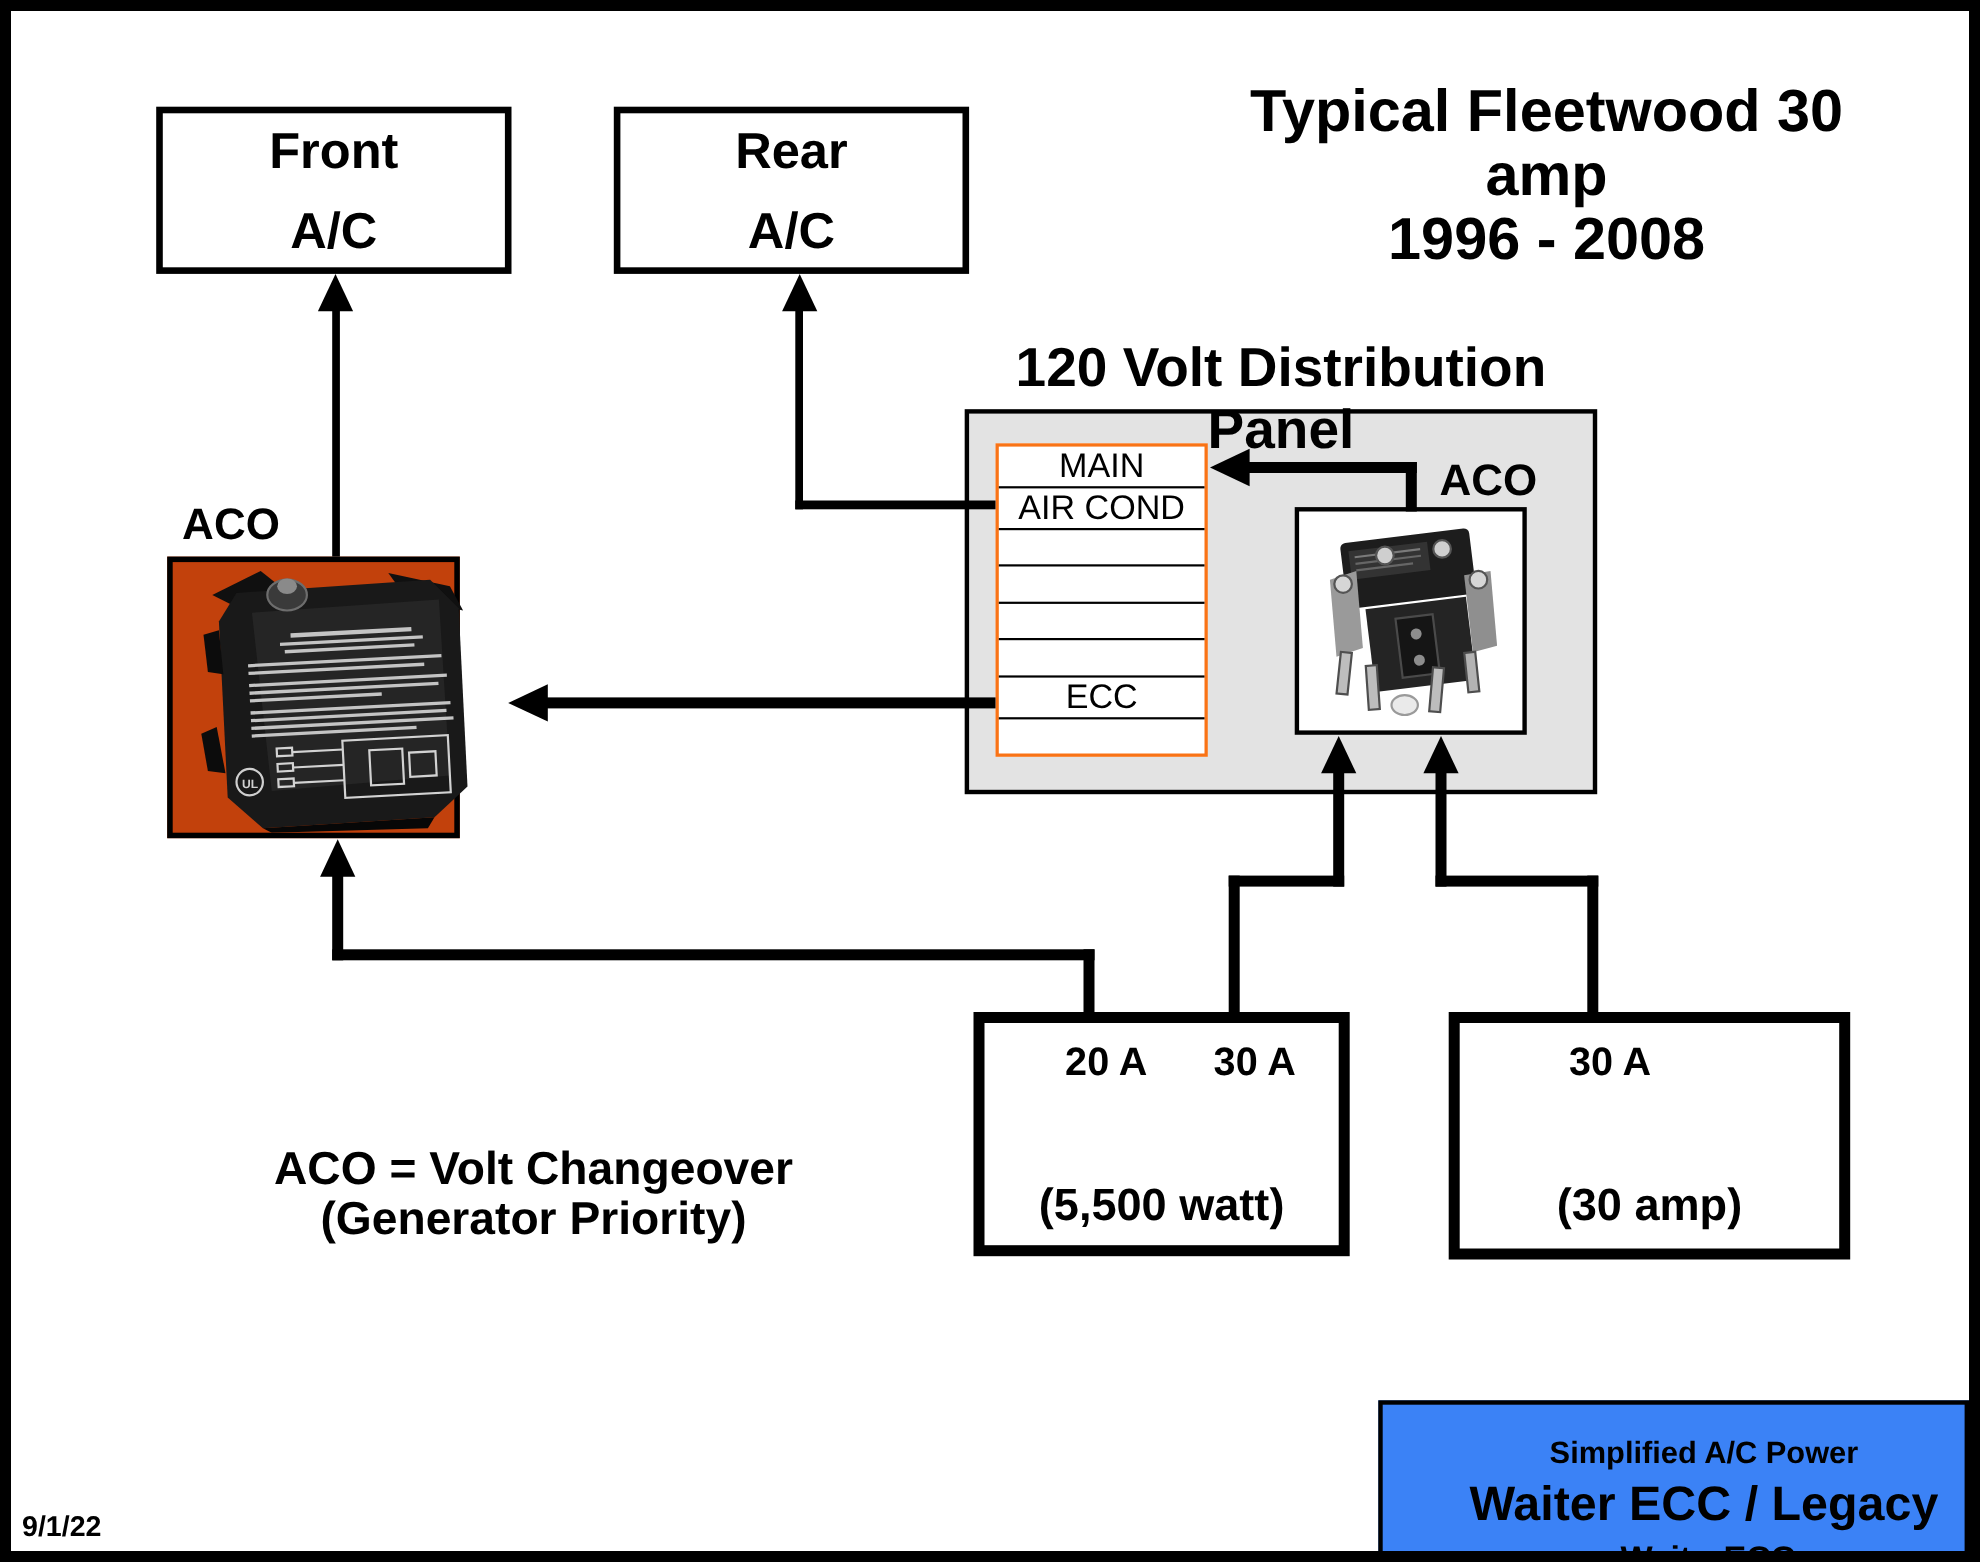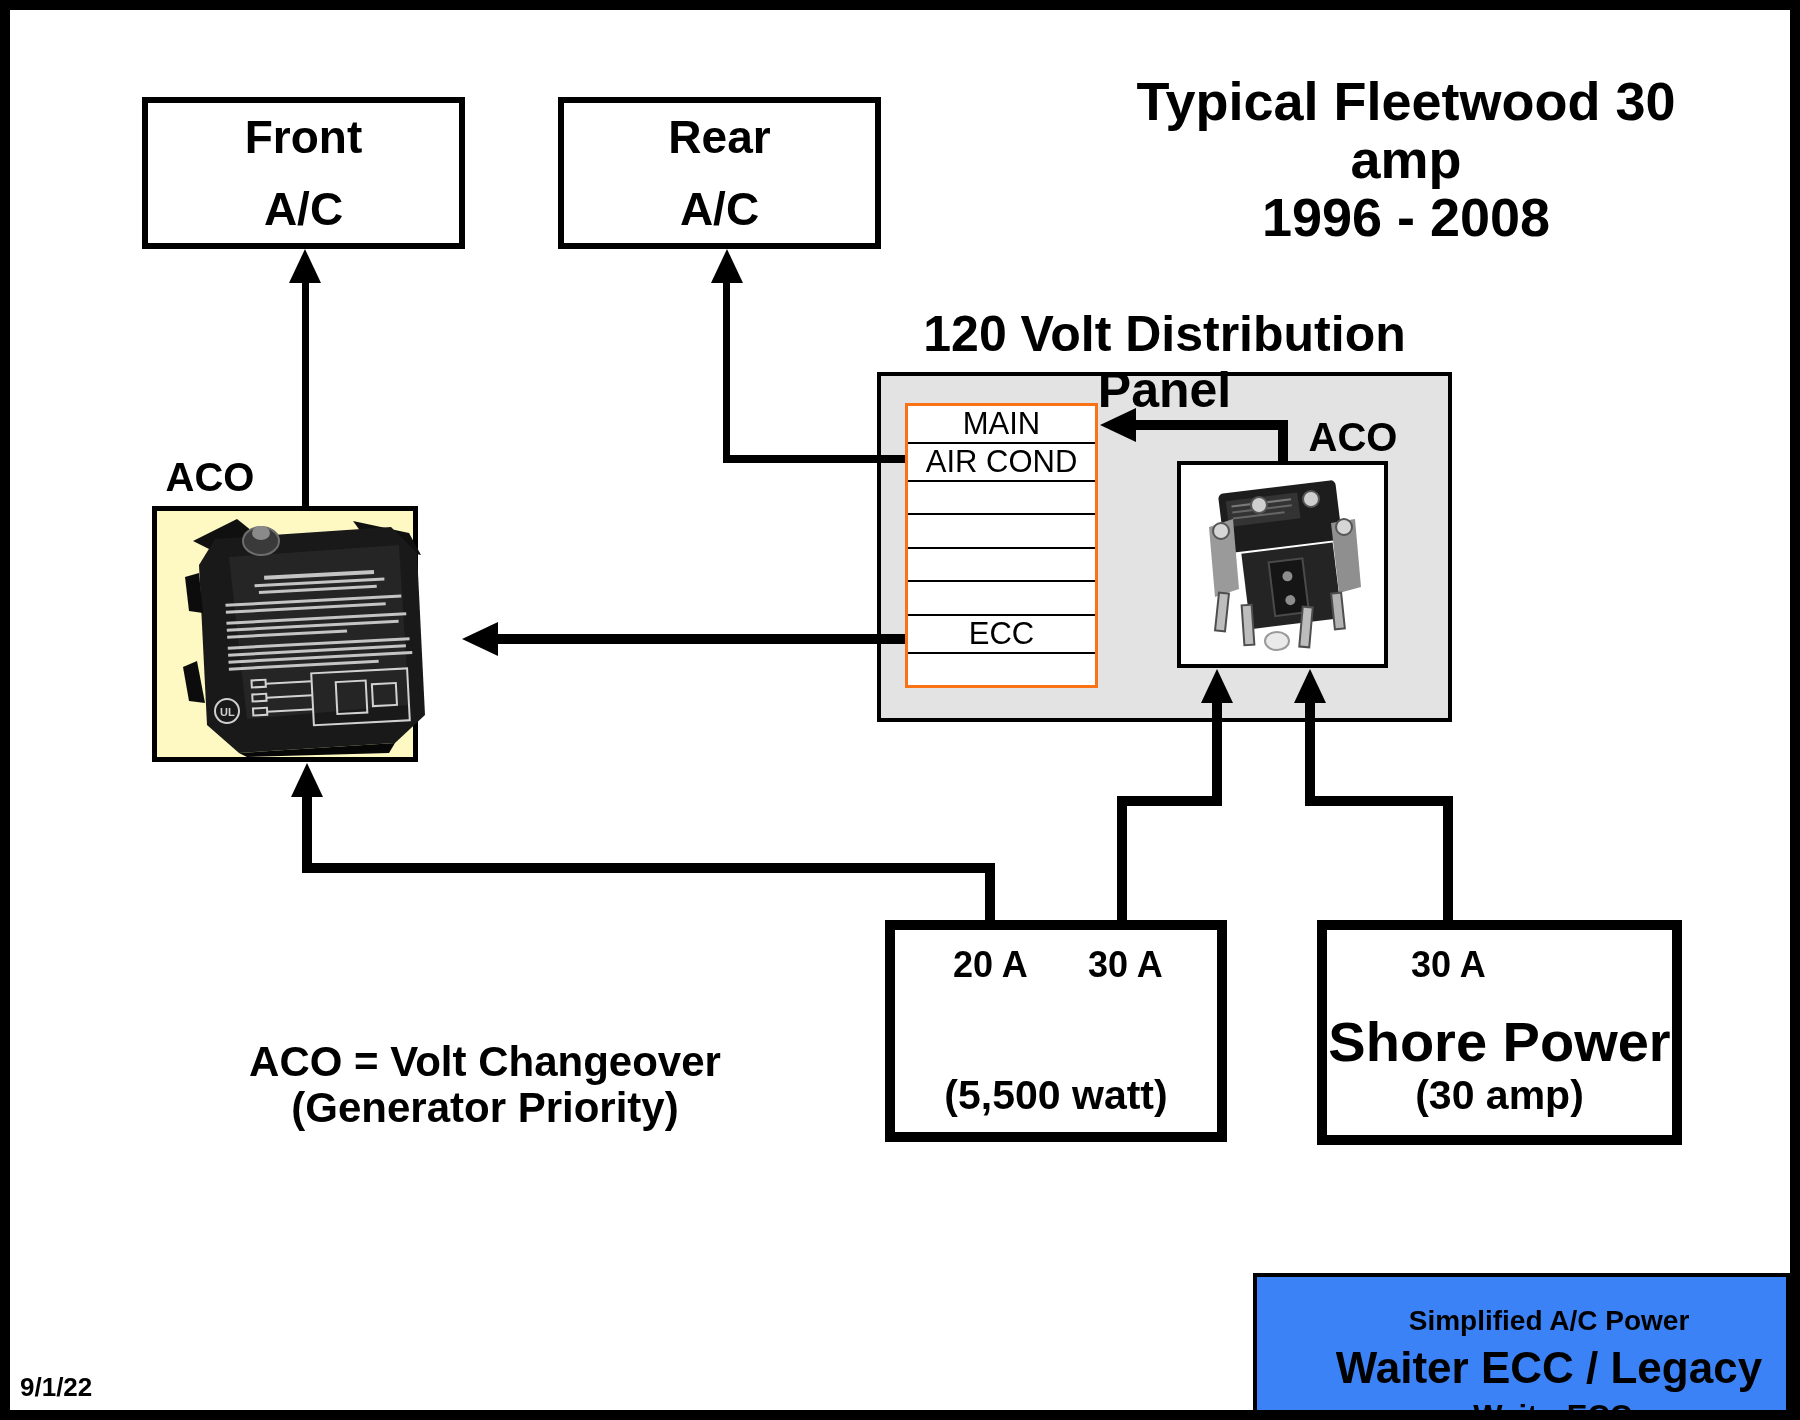--- a/index.html
+++ b/index.html
@@ -27,37 +27,37 @@
   .panel{position:absolute;left:877px;top:372px;width:575px;height:350px;
     background:#e3e3e3;border:4px solid #000;box-sizing:border-box;z-index:1;}
   .btable{position:absolute;left:905px;top:403px;width:193px;height:285px;background:#fff;
     border:3px solid #f97316;box-sizing:border-box;display:flex;flex-direction:column;z-index:6;}
   .btable .row{flex:1;border-bottom:2px solid #000;display:flex;align-items:center;justify-content:center;
     font-size:31px;font-weight:normal;}
   .btable .row:last-child{border-bottom:none;}
   .aco-lbl{position:absolute;width:130px;text-align:center;font-weight:bold;font-size:40px;line-height:46px;z-index:8;}
   .photo-box{position:absolute;left:1177px;top:461px;width:211px;height:207px;background:#fff;
     border:4px solid #000;box-sizing:border-box;z-index:6;}
-  .device-box{position:absolute;left:152px;top:506px;width:266px;height:256px;background:#fef9c3;
+  .device-box{position:absolute;left:152px;top:506px;width:266px;height:256px;background:#c2410c;
     border:5px solid #000;box-sizing:border-box;z-index:6;}
   .legend{position:absolute;left:235px;top:1039px;width:500px;text-align:center;
     font-weight:bold;font-size:42px;line-height:46px;z-index:5;}
   .footer-box{position:absolute;left:1253px;top:1273px;width:537px;height:180px;border:4px solid #000;
     box-sizing:border-box;background:#3b82f6;z-index:5;padding-left:55px;}
   .footer-box .fl{position:absolute;left:55px;right:0;text-align:center;}
   .date{position:absolute;left:20px;top:1372px;font-weight:bold;font-size:26px;z-index:5;}
 
   
   .wire{position:absolute;background:#000;z-index:20;}
   .arrow-up{position:absolute;width:0;height:0;border-left:16px solid transparent;
     border-right:16px solid transparent;border-bottom:34px solid #000;z-index:21;}
   .arrow-left{position:absolute;width:0;height:0;border-top:17px solid transparent;
     border-bottom:17px solid transparent;border-right:36px solid #000;z-index:21;}
 
-  .gen-breaker{position:absolute;top:14px;width:90px;text-align:left;font-weight:bold;
+  .gen-breaker{position:absolute;top:14px;width:90px;text-align:right;font-weight:bold;
     font-size:36px;line-height:42px;}
   .src-name{position:absolute;left:0;right:0;top:82px;text-align:center;font-weight:bold;font-size:56px;line-height:60px;}
   .src-sub{position:absolute;left:0;right:0;top:146px;text-align:center;font-weight:bold;font-size:41px;line-height:38px;}
 </style>
 </head>
 <body>
 
 <div id="page">
   <div class="frame"></div>
 
@@ -161,21 +161,20 @@
   </div>
 
   <div class="src-box" style="left:885px;top:920px;width:342px;height:222px;">
     <span class="gen-breaker" style="left:58px;">20 A</span>
     <span class="gen-breaker" style="left:193px;">30 A</span>
     <div class="src-sub">(5,500 watt)</div>
   </div>
 
   <div class="src-box" style="left:1317px;top:920px;width:365px;height:225px;">
     <span class="gen-breaker" style="left:84px;">30 A</span>
-    <div class="src-name">Shore Power</div>
     <div class="src-sub">(30 amp)</div>
   </div>
 
   <div class="legend">
     <div>ACO = Volt Changeover</div>
     <div>(Generator Priority)</div>
   </div>
 
   <div class="footer-box">
     <div class="fl b" style="top:28px;font-size:28px;">Simplified A/C Power</div>

